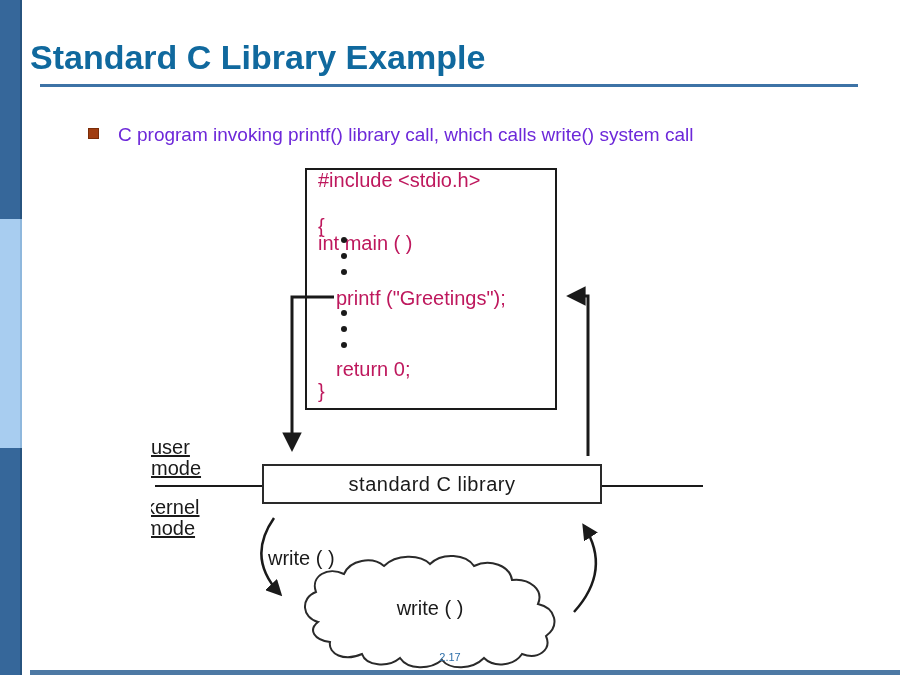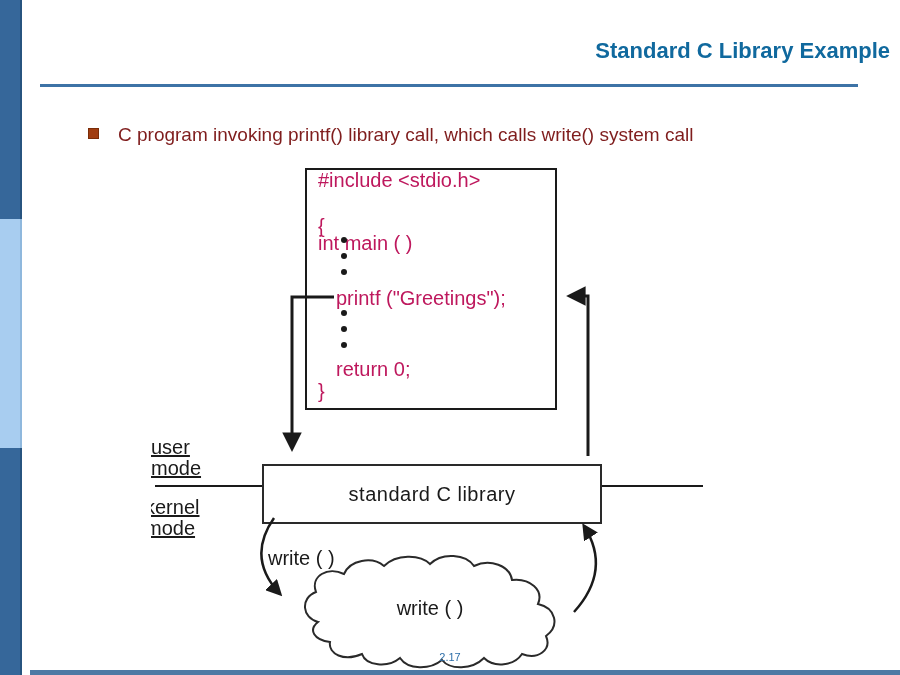--- a/index.html
+++ b/index.html
@@ -10,34 +10,34 @@
   }
   
   .sidebar { position:absolute; left:0; top:0; width:22px; height:675px; }
   .sidebar .seg { position:absolute; left:0; width:22px; }
   .seg-top    { top:0;   height:219px; background:#36679a; border-right:2px solid #27547f; }
   .seg-mid    { top:219px; height:229px; background:#a8cdf0; border-right:2px solid #8fb8dd; }
   .seg-bottom { top:448px; height:227px; background:#36679a; border-right:2px solid #27547f; }
 
   
   .title {
-    position:absolute; left:30px; right:10px; top:38px; text-align:right;
-    font-size:22px; font-weight:bold; color:#10699e; letter-spacing:0px;
+    position:absolute; left:30px; right:10px; top:38px; text-align:left;
+    font-size:34px; font-weight:bold; color:#10699e; letter-spacing:0px;
   }
   .title-underline {
     position:absolute; left:40px; right:42px; top:84px; height:3px; background:#3d73a6;
   }
 
   
   .bullet-marker {
     position:absolute; left:88px; top:128px; width:11px; height:11px;
     background:#a03c10; border:1px solid #7a2c08;
   }
   .bullet-text {
-    position:absolute; left:118px; top:124px; font-size:19px; color:#7f1d1d;
+    position:absolute; left:118px; top:124px; font-size:19px; color:#6d28d9;
   }
 
   
   .code-box {
     position:absolute; left:305px; top:168px; width:252px; height:242px;
     border:2px solid #1a1a1a; background:#fff; z-index:1;
   }
   .code-line { position:absolute; font-size:20px; color:#be185d; z-index:3; white-space:pre; }
   .cl-include { left:318px; top:169px; }
   .cl-main    { left:318px; top:192px;margin-top:40px; }
@@ -49,21 +49,21 @@
   .dots { position:absolute; display:flex; flex-direction:column; gap:10px; z-index:3; }
   .dots-1 { left:341px; top:237px; }
   .dots-2 { left:341px; top:310px; }
   .dot { width:6px; height:6px; border-radius:50%; background:#1a1a1a; }
 
   
   .diagram-svg { position:absolute; left:0; top:0; width:900px; height:675px; z-index:2; }
 
   
   .library-box {
-    position:absolute; left:262px; top:464px; width:340px; height:60px;
+    position:absolute; left:262px; top:464px; width:340px; height:40px;
     border:2px solid #2a2a2a; background:#fff; z-index:1;
     display:flex; align-items:center; justify-content:center;
     font-size:20px; letter-spacing:0.5px; color:#1a1a1a;
   }
 
   
   .mode-label { position:absolute; overflow:hidden; z-index:3; }
   .mode-label .inner { font-size:20px; line-height:21px; color:#1a1a1a;text-decoration:underline; }
   .user-mode   { left:151px; top:437px; width:70px; height:45px; }
   .kernel-mode { left:151px; top:497px; width:72px; height:45px; }

